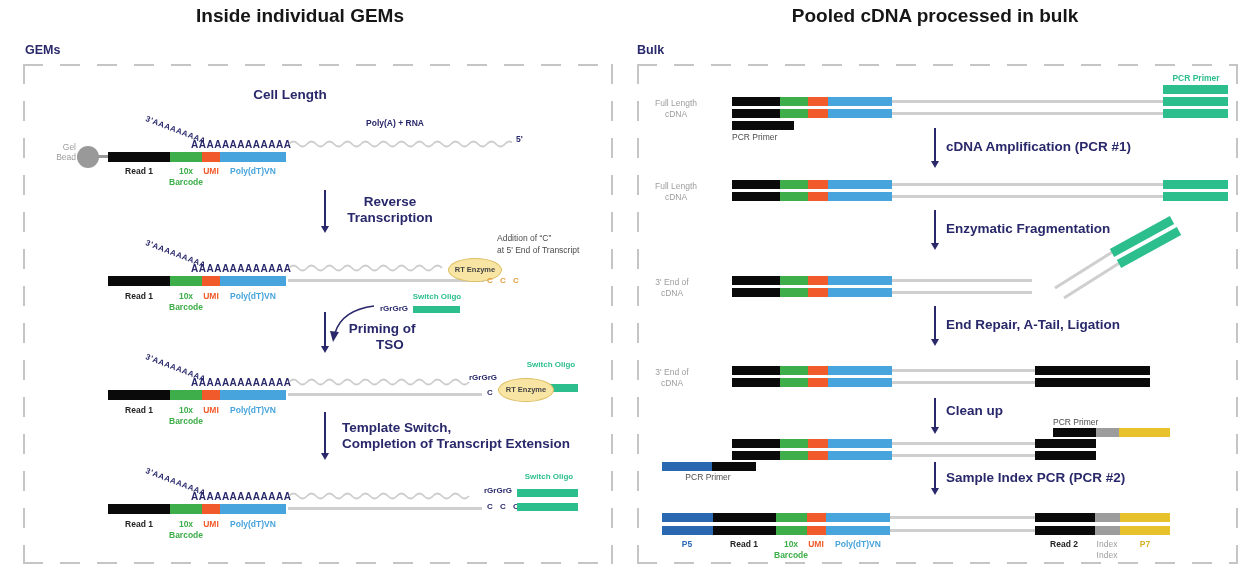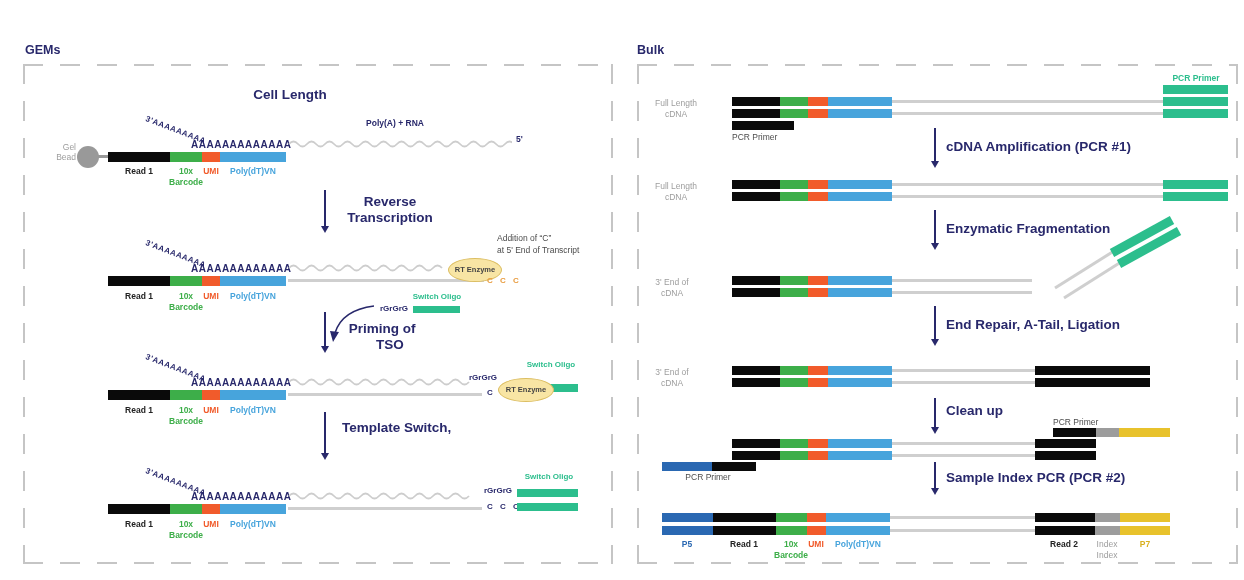--- a/index.html
+++ b/index.html
@@ -37,20 +37,21 @@
            border:1px solid #DCBE62;color:#444;font-size:7.5px;font-weight:700;
            text-align:center;line-height:22px;}
   .bead{position:absolute;width:22px;height:22px;border-radius:50%;background:#999;}
   .ccc{position:absolute;font-size:8px;font-weight:700;letter-spacing:2.5px;white-space:nowrap;}
 </style>
 </head>
 <body>
 
 <div class="canvas">
 
+  <div class="t title" style="left:100px;top:6px;width:400px">Inside individual GEMs</div>
   <div class="t boxlbl" style="left:25px;top:44px">GEMs</div>
 
   <div class="dash-h" style="left:23px;top:64px;width:590px"></div>
   <div class="dash-h" style="left:23px;top:562px;width:590px"></div>
   <div class="dash-v" style="left:23px;top:64px;height:500px"></div>
   <div class="dash-v" style="left:611px;top:64px;height:500px"></div>
 
   <div class="t step ctr" style="left:290px;top:88px">Cell Length</div>
 
   <div class="t graylbl rr" style="left:40px;top:143px;width:36px">Gel</div>
@@ -126,20 +127,21 @@
   <div class="ellipse" style="left:498px;top:378px;width:54px">RT Enzyme</div>
   <div class="t tiny2 teal-t ctr" style="left:551px;top:361px">Switch Oligo</div>
   <div class="t tiny dark-t ctr" style="left:139px;top:406px">Read 1</div>
   <div class="t tiny green-t ctr" style="left:186px;top:406px">10x</div>
   <div class="t tiny green-t ctr" style="left:186px;top:417px">Barcode</div>
   <div class="t tiny orange-t ctr" style="left:211px;top:406px">UMI</div>
   <div class="t tiny blue-t ctr" style="left:253px;top:406px">Poly(dT)VN</div>
 
   <div class="arrow" style="left:324px;top:412px;height:45px"></div>
   <div class="t step" style="left:342px;top:421px">Template Switch,</div>
+  <div class="t step" style="left:342px;top:437px">Completion of Transcript Extension</div>
 
   <div class="tail-d" style="left:146px;top:466px">3'AAAAAAAAA</div>
   <div class="tail-f" style="left:191px;top:491px">AAAAAAAAAAAAA</div>
   <div class="bar c-black" style="left:108px;top:504px;width:62px"></div>
   <div class="bar c-green" style="left:170px;top:504px;width:32px"></div>
   <div class="bar c-orange" style="left:202px;top:504px;width:18px"></div>
   <div class="bar c-blue" style="left:220px;top:504px;width:66px"></div>
   <svg class="abs" style="left:288px;top:489px" width="190" height="12">
       <path d="M1 7 q4.5 -5 9 0 t9 0 t9 0 t9 0 t9 0 t9 0 t9 0 t9 0 t9 0 t9 0 t9 0 t9 0 t9 0 t9 0 t9 0 t9 0 t9 0 t9 0 t9 0 t9 0" stroke="#CDCDCD" stroke-width="1.8" fill="none"></path>
     </svg>
@@ -148,20 +150,21 @@
   <div class="ccc navy" style="left:487px;top:502px">C C C</div>
   <div class="abs c-teal" style="left:517px;top:489px;width:61px;height:8px"></div>
   <div class="abs c-teal" style="left:517px;top:503px;width:61px;height:8px"></div>
   <div class="t tiny2 teal-t ctr" style="left:549px;top:473px">Switch Oligo</div>
   <div class="t tiny dark-t ctr" style="left:139px;top:520px">Read 1</div>
   <div class="t tiny green-t ctr" style="left:186px;top:520px">10x</div>
   <div class="t tiny green-t ctr" style="left:186px;top:531px">Barcode</div>
   <div class="t tiny orange-t ctr" style="left:211px;top:520px">UMI</div>
   <div class="t tiny blue-t ctr" style="left:253px;top:520px">Poly(dT)VN</div>
 
+  <div class="t title" style="left:735px;top:6px;width:400px">Pooled cDNA processed in bulk</div>
   <div class="t boxlbl" style="left:637px;top:44px">Bulk</div>
 
   <div class="dash-h" style="left:637px;top:64px;width:601px"></div>
   <div class="dash-h" style="left:637px;top:562px;width:601px"></div>
   <div class="dash-v" style="left:637px;top:64px;height:500px"></div>
   <div class="dash-v" style="left:1236px;top:64px;height:500px"></div>
 
   <div class="t graylbl ctr" style="left:676px;top:99px">Full Length</div>
   <div class="t graylbl ctr" style="left:676px;top:110px">cDNA</div>
   <div class="t tiny teal-t ctr" style="left:1196px;top:74px">PCR Primer</div>

